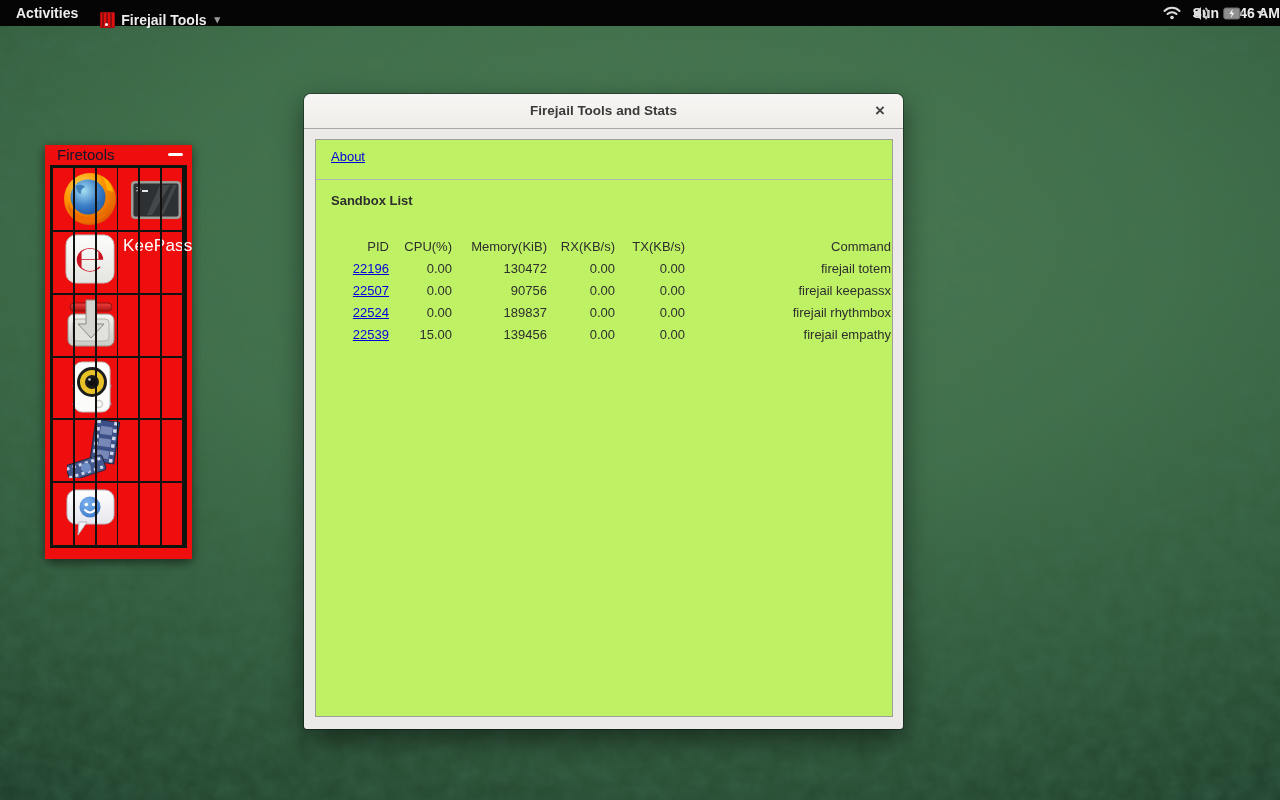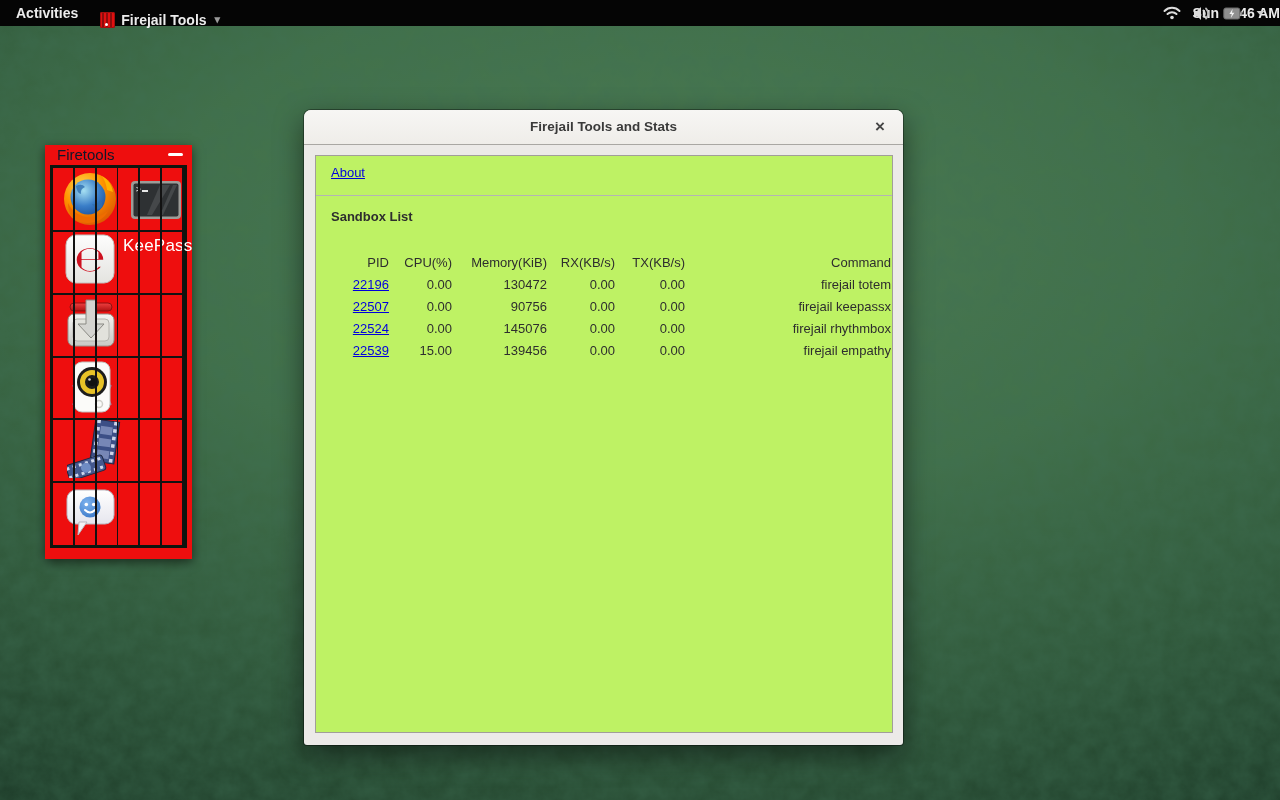--- a/index.html
+++ b/index.html
@@ -47,21 +47,21 @@
   .ft-rowline { position:absolute; left:0; right:0; height:2px; background:#121212; z-index:1; }
   .ft-bars {
     position:absolute; inset:0; z-index:3; pointer-events:none;
     background: repeating-linear-gradient(90deg, transparent 0 19.85px, #121212 19.85px 21.83px);
   }
   .ft-item { position:absolute; z-index:2; }
   .ft-keepass-label { position:absolute; z-index:2; color:#fff; font-size:17px; letter-spacing:.2px; }
 
   
   .window {
-    position:absolute; left:304px; top:110px; width:599px; height:635px;
+    position:absolute; left:304px; top:94px; width:599px; height:635px;
     background:var(--window-bg,#eceae8); z-index:5;
     border-radius:7px 7px 3px 3px;
     box-shadow: 0 0 0 1px rgba(0,0,0,.35), 0 10px 28px rgba(0,0,0,.5);
   }
   .win-titlebar {
     position:relative; height:35px; border-radius:7px 7px 0 0;
     background: linear-gradient(#f7f6f4, #efede9);
     border-bottom:1px solid #a9a7a3;
   }
   .win-title {
@@ -314,21 +314,21 @@
             <td><a>22507</a></td>
             <td>0.00</td>
             <td>90756</td>
             <td>0.00</td>
             <td>0.00</td>
             <td>firejail keepassx</td>
           </tr>
           <tr>
             <td><a>22524</a></td>
             <td>0.00</td>
-            <td>145076</td>
+            <td>189837</td>
             <td>0.00</td>
             <td>0.00</td>
             <td>firejail rhythmbox</td>
           </tr>
           <tr>
             <td><a>22539</a></td>
             <td>15.00</td>
             <td>139456</td>
             <td>0.00</td>
             <td>0.00</td>

